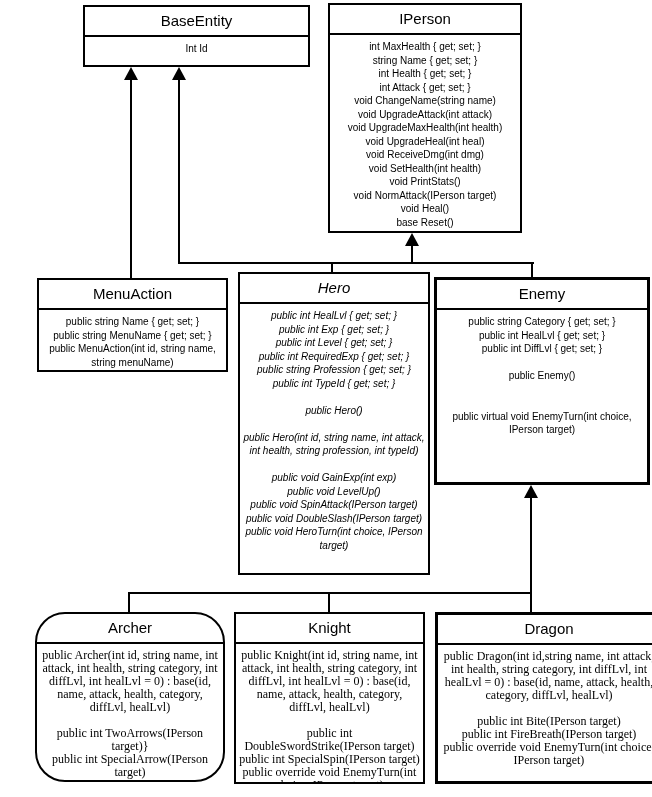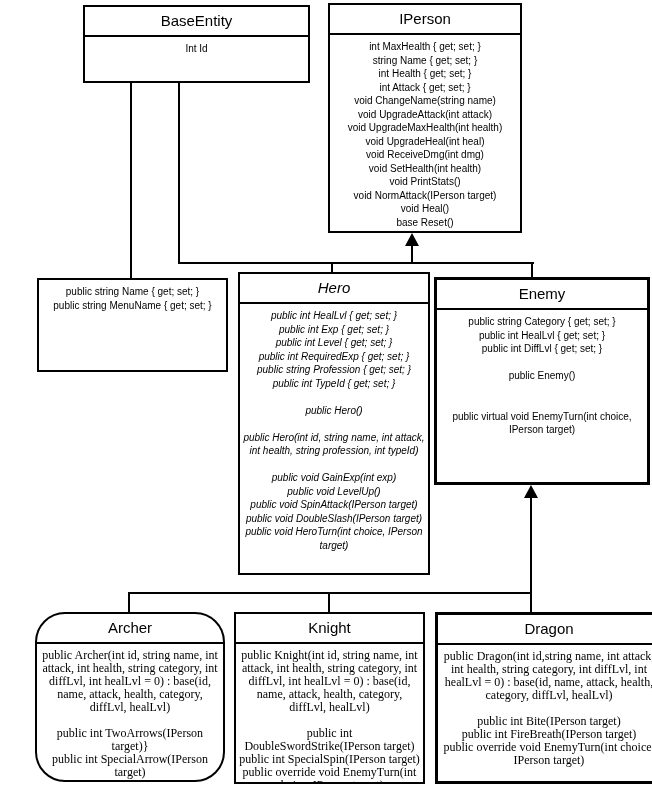--- a/index.html
+++ b/index.html
@@ -49,21 +49,21 @@
   <div class="conn" style="left:331px; top:264px; width:2px; height:10px;"></div>
   <div class="conn" style="left:531px; top:264px; width:2px; height:15px;"></div>
 
   <div class="arrow-up" style="left:524px; top:485px;"></div>
   <div class="conn" style="left:530px; top:497px; width:2px; height:115px;"></div>
 
   <div class="conn" style="left:128px; top:592px; width:404px; height:2px;"></div>
   <div class="conn" style="left:128px; top:594px; width:2px; height:18px;"></div>
   <div class="conn" style="left:328px; top:594px; width:2px; height:18px;"></div>
 
-  <div class="box" style="left:83px; top:5px; width:227px; height:78px;">
+  <div class="box" style="left:83px; top:5px; width:227px; height:62px;">
     <div class="title">BaseEntity</div>
     <div class="body">
       <div class="line">Int Id</div>
     </div>
   </div>
 
   <div class="box" style="left:328px; top:3px; width:194px; height:230px;">
     <div class="title">IPerson</div>
     <div class="body">
       <div class="line">int MaxHealth { get; set; }</div>
@@ -77,23 +77,25 @@
       <div class="line">void ReceiveDmg(int dmg)</div>
       <div class="line">void SetHealth(int health)</div>
       <div class="line">void PrintStats()</div>
       <div class="line">void NormAttack(IPerson target)</div>
       <div class="line">void Heal()</div>
       <div class="line">base Reset()</div>
     </div>
   </div>
 
   <div class="box" style="left:37px; top:278px; width:191px; height:94px;">
+    <div class="title">MenuAction</div>
     <div class="body">
       <div class="line">public string Name { get; set; }</div>
       <div class="line">public string MenuName { get; set; }</div>
+      <div class="line">public MenuAction(int id, string name, string menuName)</div>
     </div>
   </div>
 
   <div class="box" style="left:238px; top:272px; width:192px; height:303px;font-style:italic;">
     <div class="title">Hero</div>
     <div class="body">
       <div class="line">public int HealLvl { get; set; }</div>
       <div class="line">public int Exp { get; set; }</div>
       <div class="line">public int Level { get; set; }</div>
       <div class="line">public int RequiredExp { get; set; }</div>

